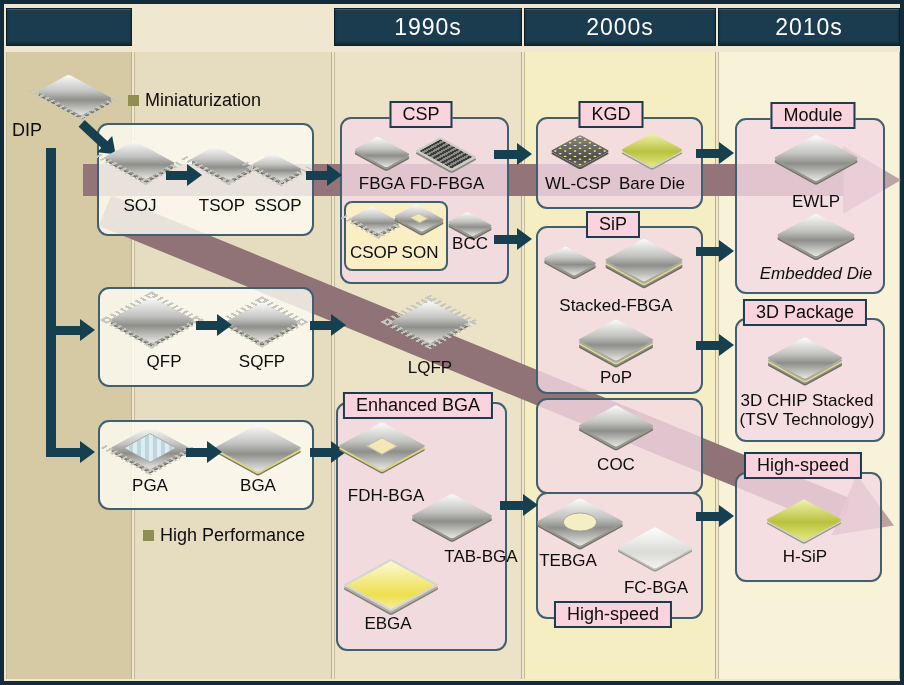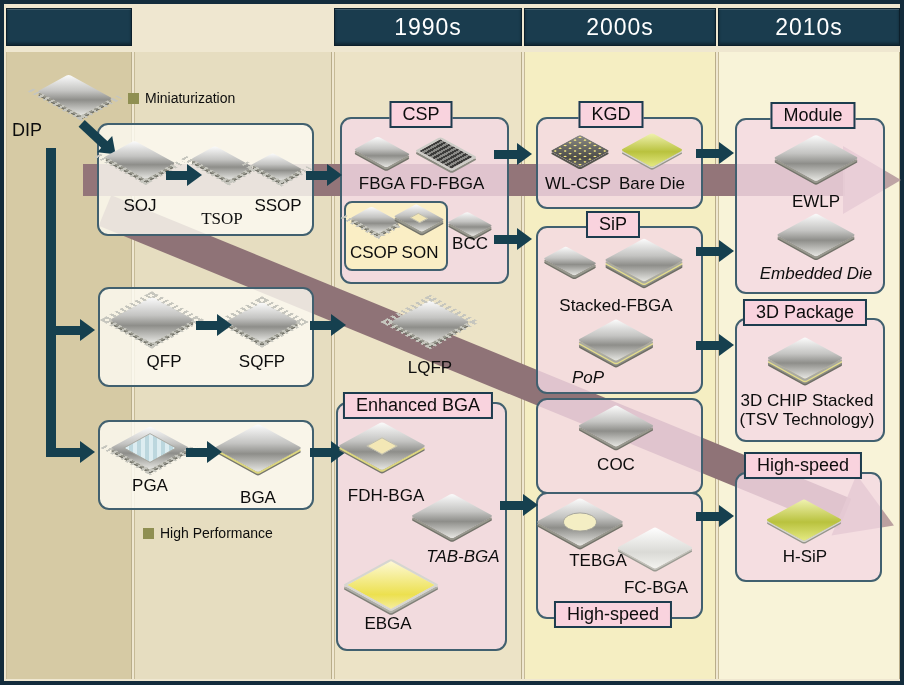--- a/index.html
+++ b/index.html
@@ -37,21 +37,21 @@
   .wbox{background:rgba(252,250,241,.82);}
   .pbox{background:rgba(244,216,227,.80);}
   .ybox{position:absolute;z-index:3;border:2px solid #41606f;border-radius:8px;background:rgba(250,238,196,.96);}
   
   .tab{position:absolute;z-index:6;transform:translateX(-50%);
     background:#f9d3de;border:2px solid #1d3c4e;
     font-size:18px;color:#0d0d0d;padding:1px 11px;white-space:nowrap;}
   
   .cap{position:absolute;z-index:5;transform:translateX(-50%);font-size:17px;color:#0d0d0d;white-space:nowrap;}
   .cap2{position:absolute;z-index:5;font-size:18px;color:#0d0d0d;white-space:nowrap;}
-  .trend{position:absolute;z-index:5;font-size:14px;color:#0d0d0d;white-space:nowrap;display:flex;align-items:center;gap:6px;}
+  .trend{position:absolute;z-index:5;font-size:18px;color:#0d0d0d;white-space:nowrap;display:flex;align-items:center;gap:6px;}
   .bullet{width:11px;height:11px;background:#8f8f52;display:inline-block;}
   
   .arr{position:absolute;height:22px;z-index:4;}
   .arr::before{content:'';position:absolute;left:0;top:7px;right:13px;height:9px;background:#16404f;}
   .arr::after{content:'';position:absolute;right:0;top:0;width:0;height:0;
     border-left:15px solid #16404f;border-top:11px solid transparent;border-bottom:11px solid transparent;}
   .vline{position:absolute;z-index:4;background:#16404f;}
   
   .chip{position:absolute;z-index:4;transform:scaleY(.55) rotate(45deg);border-radius:3px;
     background:linear-gradient(135deg,#fdfdfd 0%,#c4c4c2 40%,#8e8e8a 62%,#e9e9e5 100%);
@@ -144,34 +144,34 @@
 
   <div class="vline" style="left:46px;top:148px;width:10px;height:309px;"></div>
   <span class="arr" style="left:50px;top:319px;width:45px;"></span>
   <span class="arr" style="left:50px;top:441px;width:45px;"></span>
   <span class="arr" style="left:82px;top:112px;width:46px;transform:rotate(43deg);transform-origin:left center;"></span>
 
   <div class="chip pins2" style="left:111px;top:139px;width:58px;height:42px;"></div>
   <div class="chip pins2" style="left:195px;top:146px;width:54px;height:34px;"></div>
   <div class="chip pins2" style="left:256px;top:152px;width:42px;height:30px;"></div>
   <div class="cap" style="left:140px;top:196px;">SOJ</div>
-  <div class="cap" style="left:222px;top:209px;font-family:Liberation Serif, serif;">TSOP</div>
+  <div class="cap" style="left:222px;top:196px;">TSOP</div>
   <div class="cap" style="left:278px;top:196px;">SSOP</div>
   <span class="arr" style="left:166px;top:164px;width:36px;"></span>
 
   <div class="chip pins4" style="left:122px;top:290px;width:60px;height:60px;"></div>
   <div class="chip pins4" style="left:236px;top:296px;width:52px;height:52px;"></div>
   <div class="cap" style="left:164px;top:352px;">QFP</div>
   <div class="cap" style="left:262px;top:352px;">SQFP</div>
   <span class="arr" style="left:196px;top:314px;width:36px;"></span>
 
   <div class="chip pins2 c-pga" style="left:122px;top:420px;width:56px;height:56px;"></div>
   <div class="chip c-yellowedge" style="left:227px;top:417px;width:62px;height:62px;"></div>
   <div class="cap" style="left:150px;top:476px;">PGA</div>
-  <div class="cap" style="left:258px;top:488px;">BGA</div>
+  <div class="cap" style="left:258px;top:476px;">BGA</div>
   <span class="arr" style="left:186px;top:441px;width:36px;"></span>
 
   <span class="arr" style="left:306px;top:164px;width:36px;"></span>
   <div class="chip" style="left:359px;top:135px;width:46px;height:34px;"></div>
   <div class="chip c-stripes" style="left:420px;top:136px;width:46px;height:30px;"></div>
   <div class="cap" style="left:382px;top:174px;">FBGA</div>
   <div class="cap" style="left:447px;top:174px;">FD-FBGA</div>
   <div class="chip pins2" style="left:355px;top:205px;width:40px;height:30px;"></div>
   <div class="chip c-fdh" style="left:399px;top:202px;width:40px;height:32px;"></div>
   <div class="chip" style="left:452px;top:210px;width:36px;height:28px;"></div>
@@ -180,44 +180,44 @@
   <div class="cap" style="left:470px;top:234px;">BCC</div>
 
   <span class="arr" style="left:310px;top:314px;width:36px;"></span>
   <div class="chip pins4" style="left:402px;top:294px;width:56px;height:56px;"></div>
   <div class="cap" style="left:430px;top:358px;">LQFP</div>
 
   <span class="arr" style="left:310px;top:441px;width:36px;"></span>
   <div class="chip c-yellowedge c-fdh" style="left:351px;top:415px;width:62px;height:62px;"></div>
   <div class="cap" style="left:386px;top:486px;">FDH-BGA</div>
   <div class="chip" style="left:423px;top:487px;width:58px;height:58px;"></div>
-  <div class="cap" style="left:463px;top:547px;font-style:italic;">TAB-BGA</div>
+  <div class="cap" style="left:481px;top:547px;">TAB-BGA</div>
   <div class="chip c-ebga" style="left:357px;top:551px;width:62px;height:62px;"></div>
   <div class="cap" style="left:388px;top:614px;">EBGA</div>
 
   <span class="arr" style="left:494px;top:143px;width:38px;"></span>
   <div class="chip c-dark" style="left:559px;top:130px;width:42px;height:42px;"></div>
   <div class="chip c-green" style="left:630px;top:128px;width:44px;height:44px;"></div>
   <div class="cap" style="left:578px;top:174px;">WL-CSP</div>
   <div class="cap" style="left:652px;top:174px;">Bare Die</div>
 
   <span class="arr" style="left:494px;top:228px;width:38px;"></span>
   <div class="chip" style="left:548px;top:245px;width:44px;height:32px;"></div>
   <div class="chip c-stack" style="left:616px;top:232px;width:56px;height:56px;"></div>
   <div class="cap" style="left:616px;top:296px;">Stacked-FBGA</div>
   <div class="chip c-stack" style="left:589px;top:313px;width:54px;height:54px;"></div>
-  <div class="cap" style="left:588px;top:368px;font-style:italic;">PoP</div>
+  <div class="cap" style="left:616px;top:368px;">PoP</div>
 
   <div class="chip" style="left:589px;top:399px;width:54px;height:54px;"></div>
   <div class="cap" style="left:616px;top:455px;">COC</div>
 
   <span class="arr" style="left:500px;top:494px;width:38px;"></span>
   <div class="chip c-tebga" style="left:549px;top:491px;width:62px;height:62px;"></div>
   <div class="chip c-white" style="left:628px;top:521px;width:54px;height:54px;"></div>
-  <div class="cap" style="left:598px;top:551px;">TEBGA</div>
+  <div class="cap" style="left:568px;top:551px;">TEBGA</div>
   <div class="cap" style="left:656px;top:578px;">FC-BGA</div>
 
   <span class="arr" style="left:696px;top:142px;width:38px;"></span>
   <span class="arr" style="left:696px;top:240px;width:38px;"></span>
   <div class="chip" style="left:786px;top:128px;width:60px;height:60px;"></div>
   <div class="cap" style="left:816px;top:192px;">EWLP</div>
   <div class="chip" style="left:788px;top:207px;width:56px;height:56px;"></div>
   <div class="cap" style="left:816px;top:264px;font-style:italic;">Embedded Die</div>
 
   <span class="arr" style="left:696px;top:334px;width:38px;"></span>

